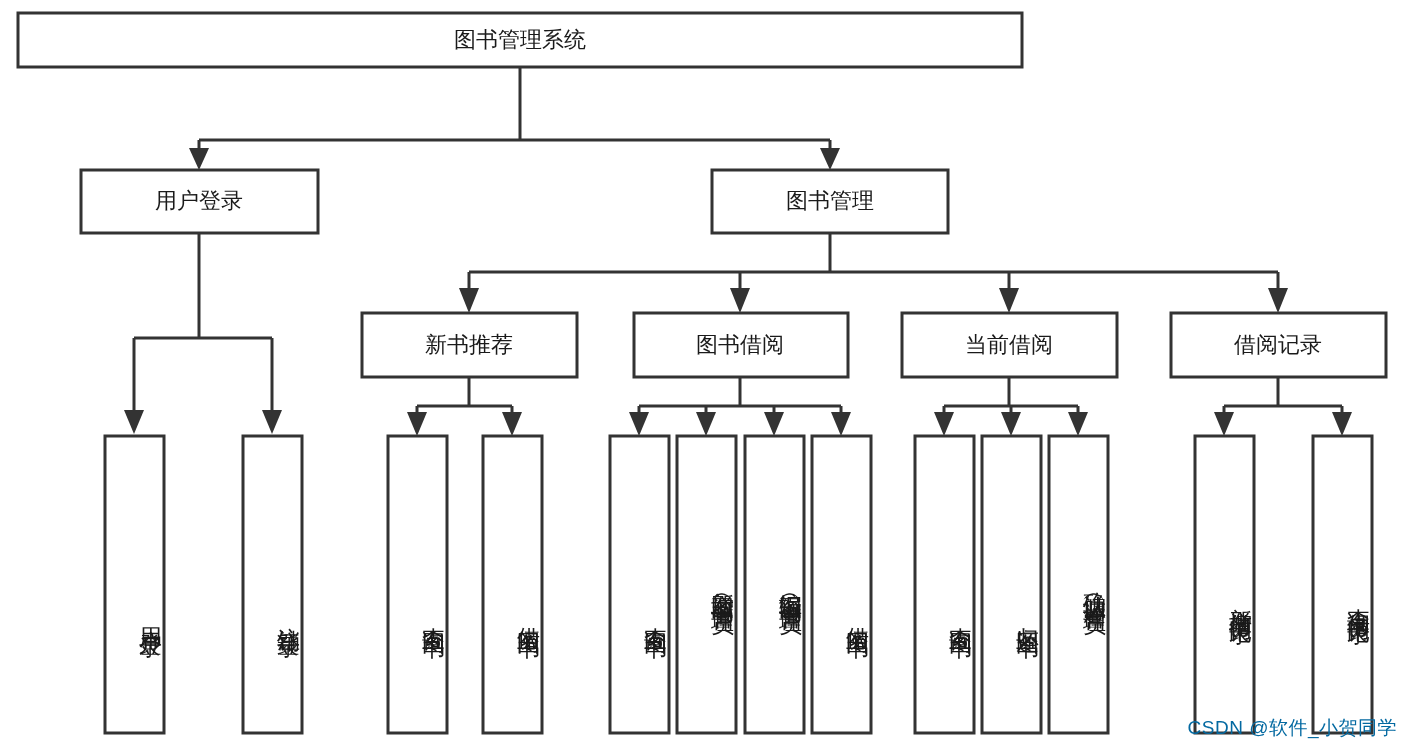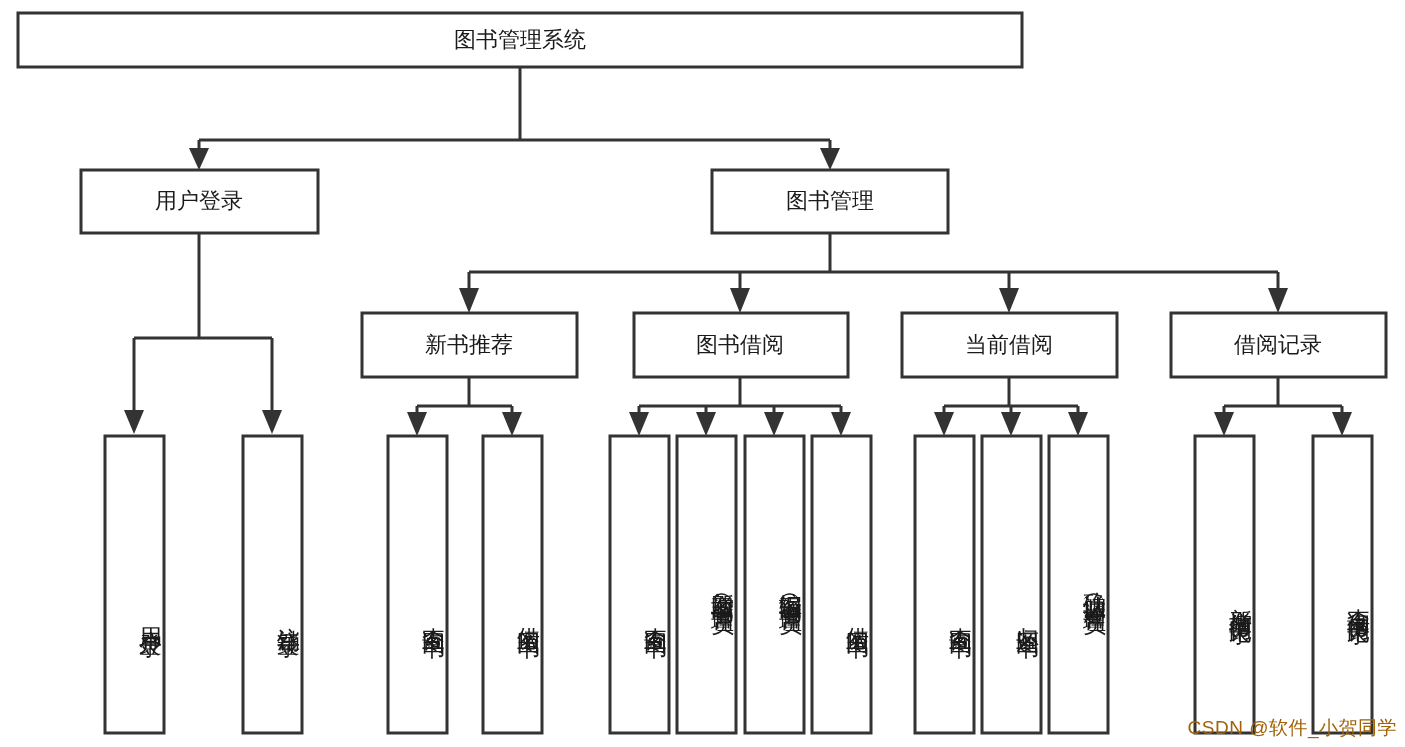--- a/index.html
+++ b/index.html
@@ -55,21 +55,21 @@
     justify-content: center;
     white-space: nowrap;
     pointer-events: none;
   }
   .watermark {
     position: absolute;
     right: 8px;
     bottom: 6px;
     font-family: "Liberation Sans", "DejaVu Sans", sans-serif;
     font-size: 19px;
-    color: #a16207;
+    color: #0369a1;
     white-space: nowrap;
     letter-spacing: 0.5px;
   }
 </style>
 </head>
 <body>
 
 <svg id="diagram" viewBox="0 0 1405 747" xmlns="http://www.w3.org/2000/svg">
 
   <g>

